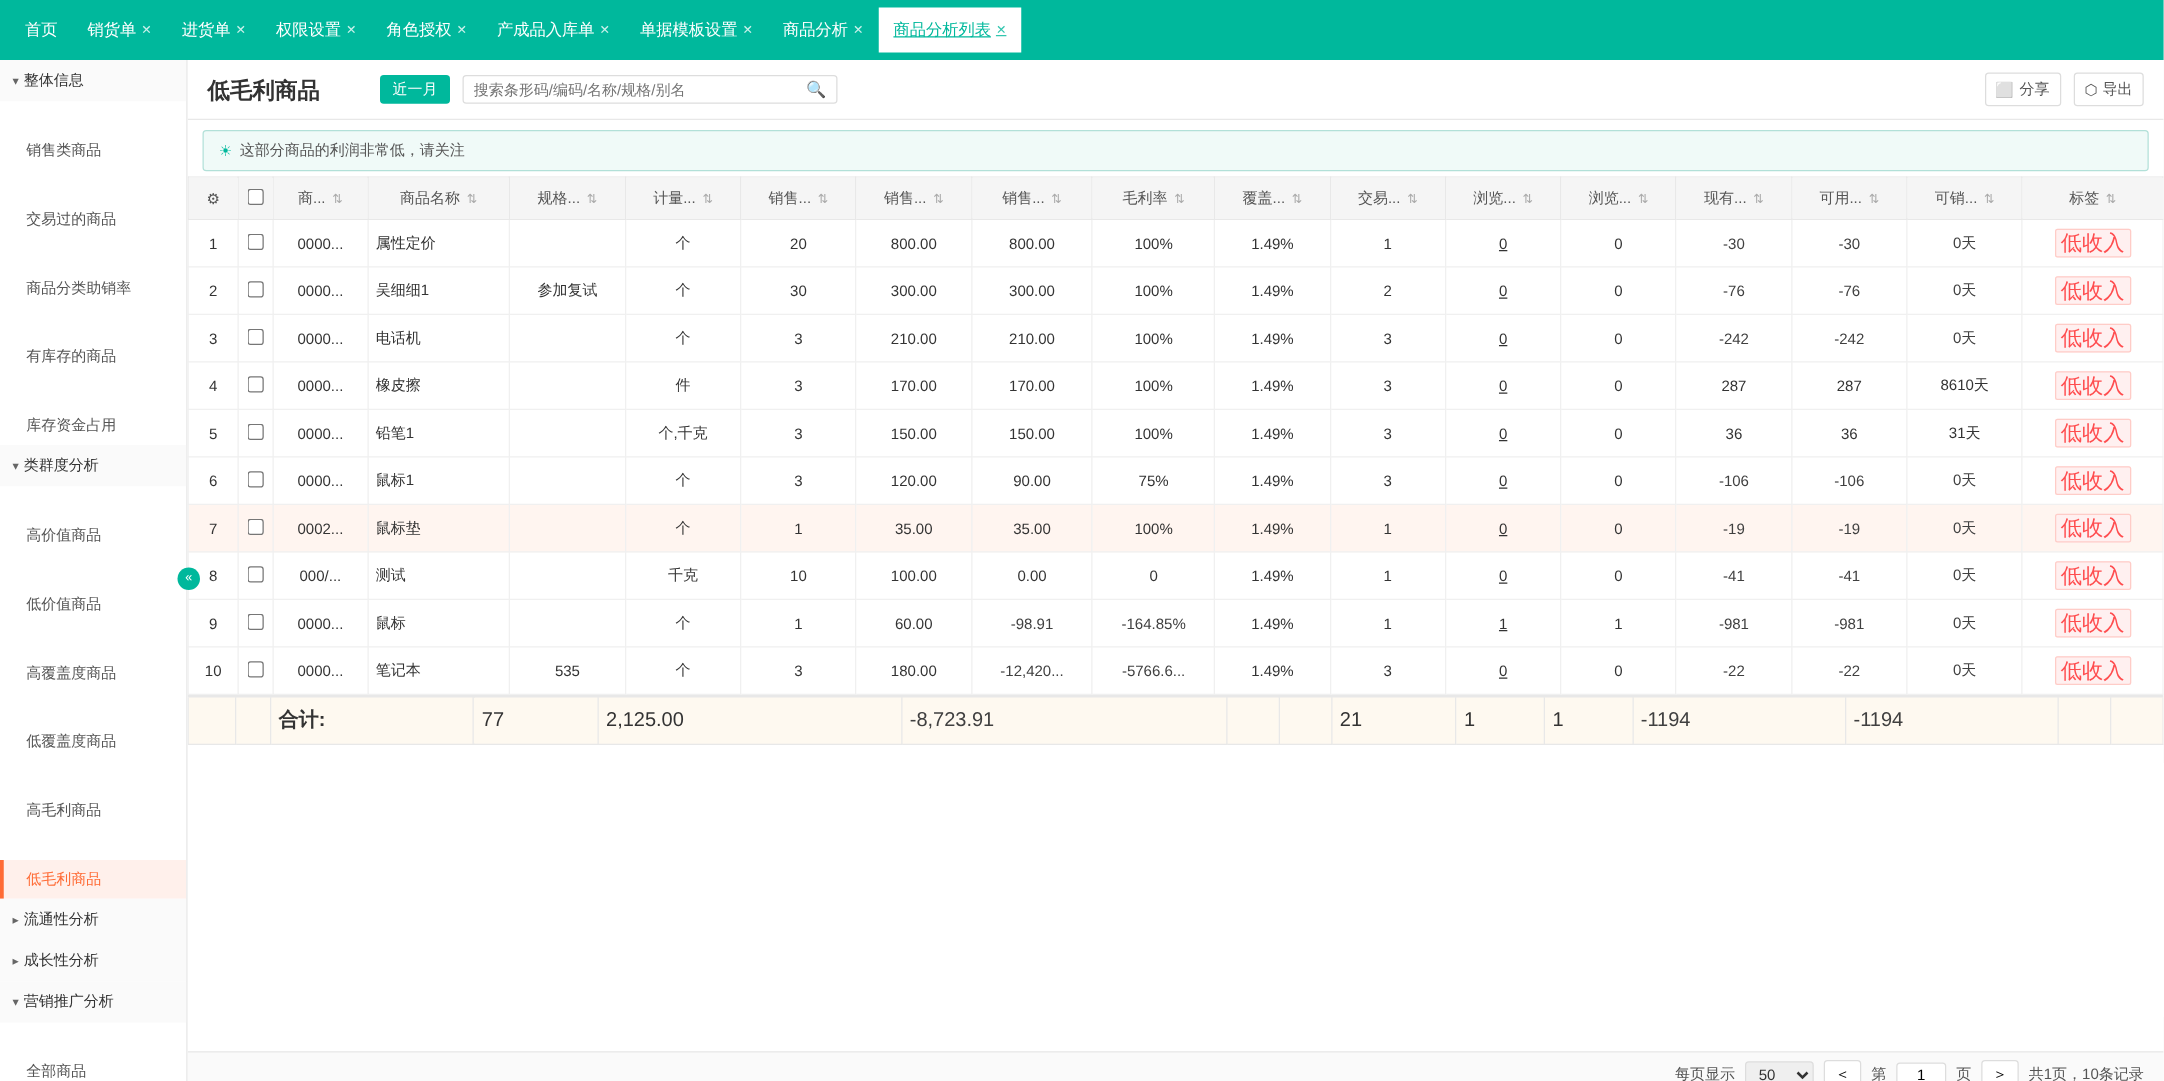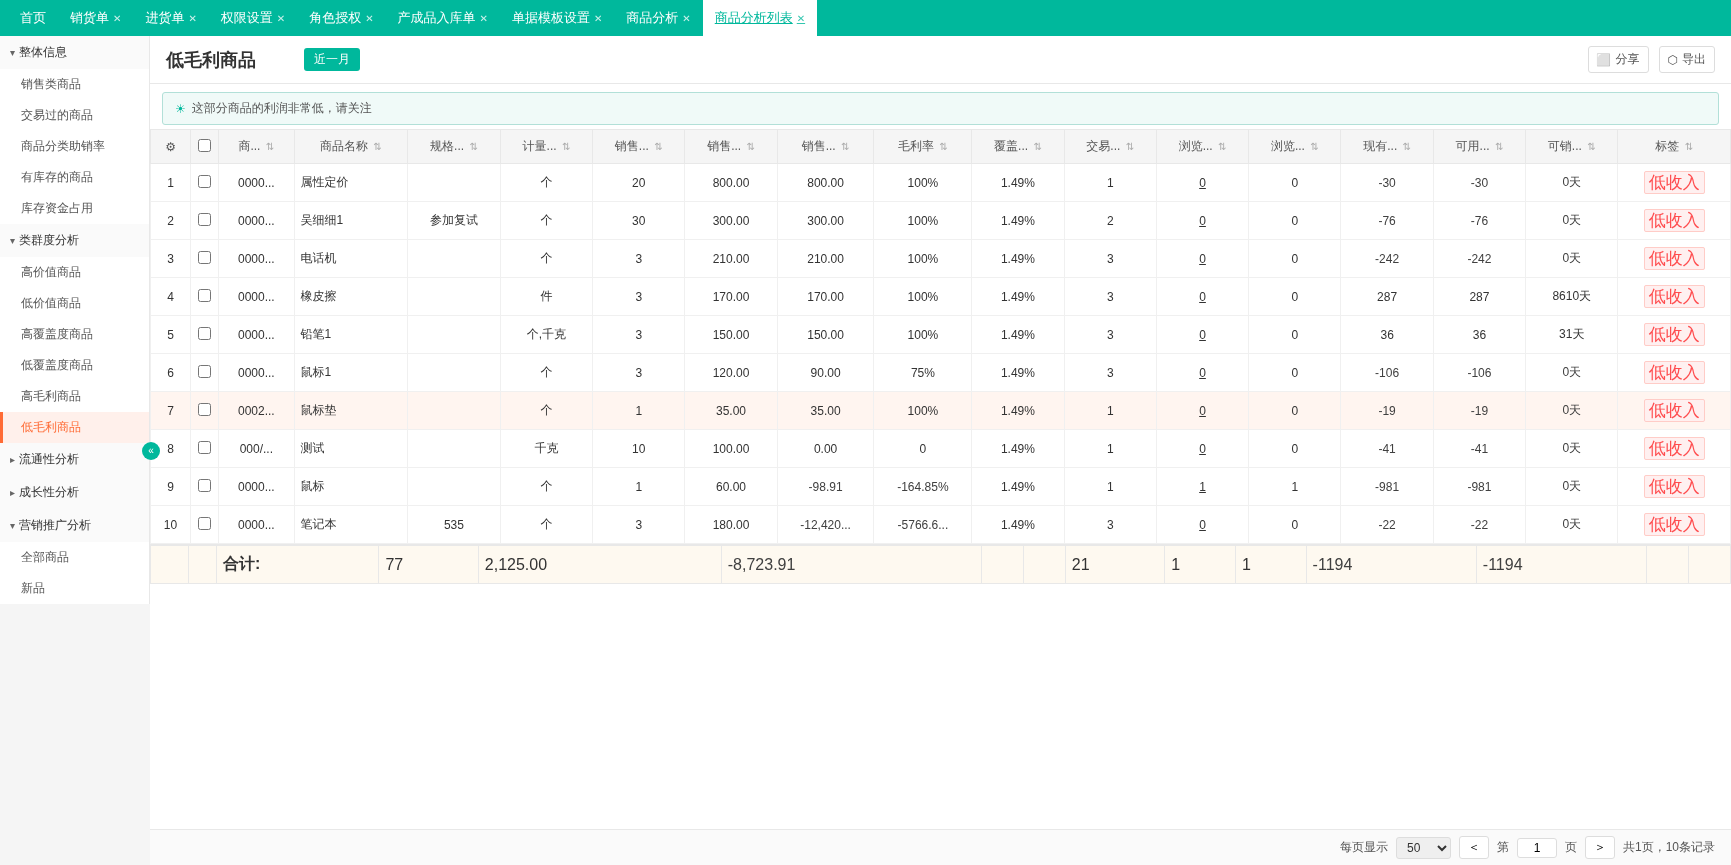--- a/index.html
+++ b/index.html
@@ -3,21 +3,21 @@
   <meta charset="utf-8">
   <style>
     * { box-sizing: border-box; margin: 0; padding: 0; }
     body { font-family: 'Microsoft YaHei', Arial, sans-serif; font-size: 12px; background: #f5f5f5; color: #333; }
 
     
     .top-nav {
       background: #00b89c;
       display: flex;
       align-items: center;
-      height: 36px;
+      height: 48px;
       padding: 0 8px;
     }
     .top-nav .nav-item {
       color: #fff;
       padding: 0 12px;
       height: 36px;
       display: flex;
       align-items: center;
       cursor: pointer;
       font-size: 13px;
@@ -46,20 +46,21 @@
       cursor: pointer;
       background: #fafafa;
     }
     .sidebar-group-header .arrow { margin-right: 4px; font-size: 10px; color: #666; }
     .sidebar-item {
       padding: 7px 10px 7px 18px;
       cursor: pointer;
       color: #555;
       font-size: 12px;
       border-left: 3px solid transparent;
+      margin-top: 24px;
     }
     .sidebar-item.active { background: #fff0eb; color: #ff6b35; border-left-color: #ff6b35; font-weight: 500; }
 
     
     .content { flex: 1; display: flex; flex-direction: column; overflow: hidden; background: #fff; }
 
     
     .page-header {
       display: flex;
       align-items: center;
@@ -340,20 +341,24 @@
       </div>
     </div>
     <button class="collapse-btn">«</button>
   </div>
 
   <div class="content">
 
     <div class="page-header">
       <span class="page-title">低毛利商品</span>
       <button class="time-btn">近一月</button>
+      <div class="search-box">
+        <input type="text" placeholder="搜索条形码/编码/名称/规格/别名" style="">
+        <span class="search-icon">🔍</span>
+      </div>
       <div class="header-actions">
         <button class="action-btn">
           <span>⬜</span>
           <span>分享</span>
         </button>
         <button class="action-btn">
           <span>⬡</span>
           <span>导出</span>
         </button>
       </div>

